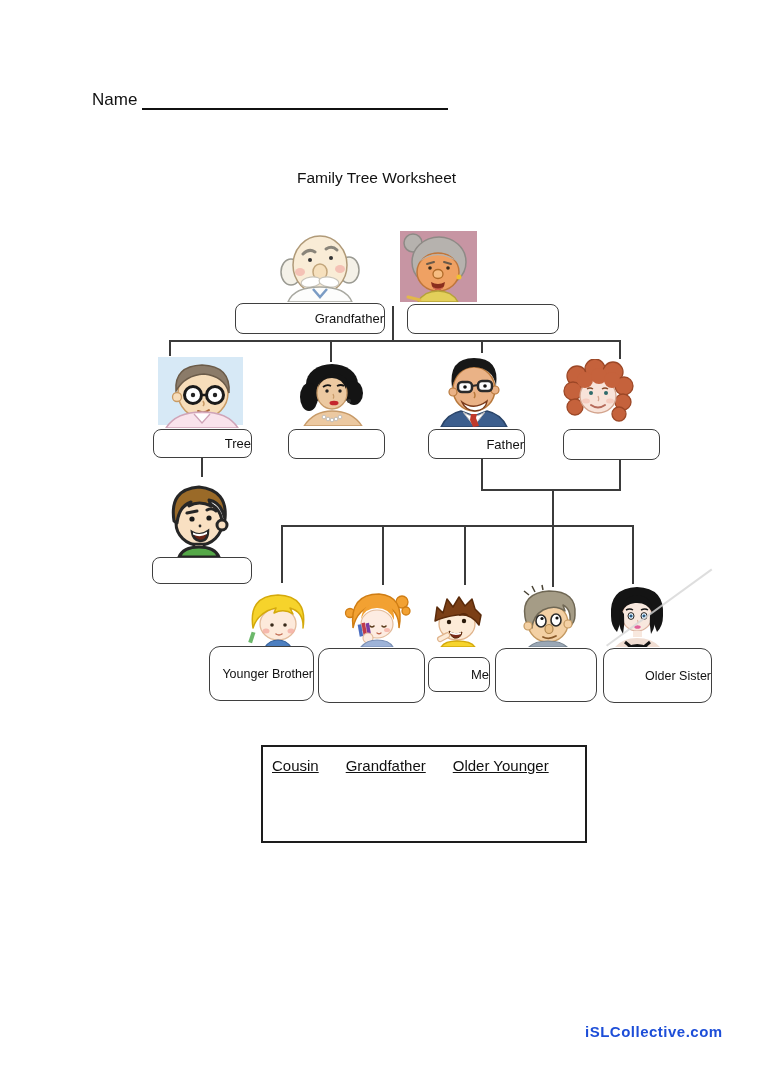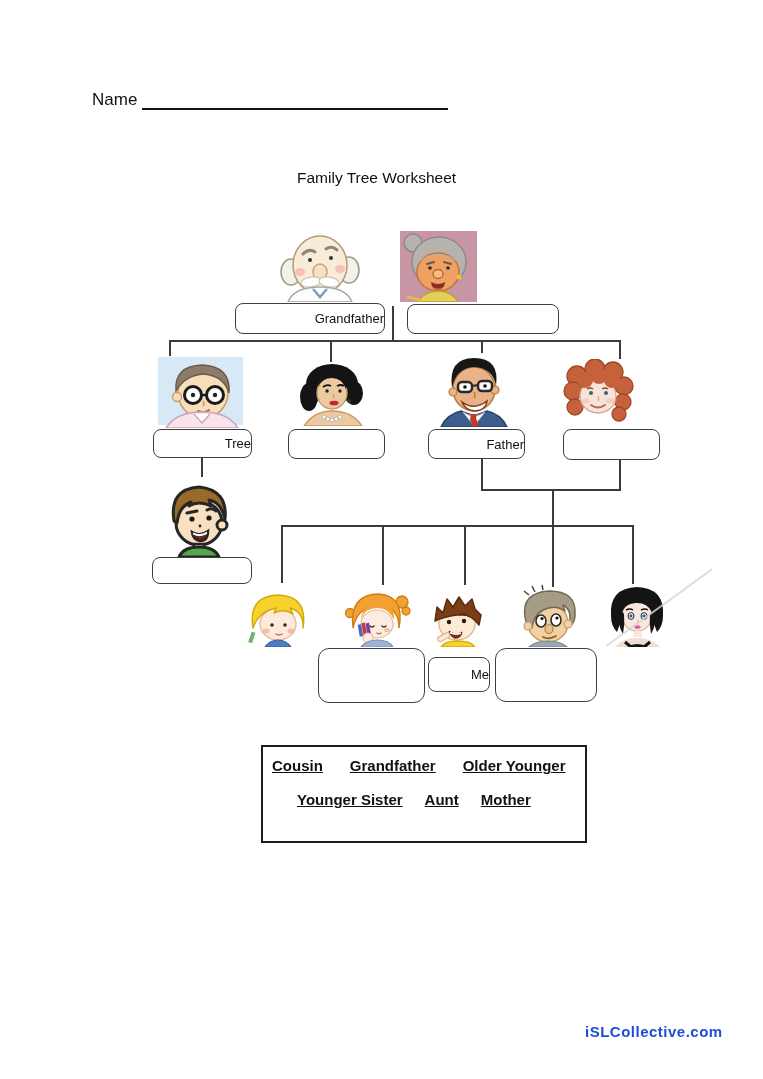--- a/index.html
+++ b/index.html
@@ -15,21 +15,21 @@
   .ln{position:absolute;background:#3b3b3b;}
   
   .tbox{position:absolute;border:1.6px solid #3f3f3f;border-radius:8px;background:#fff;
         display:flex;align-items:center;justify-content:flex-end;font-size:13px;color:#111;}
   .tbox.big{border-radius:11px;font-size:12.5px;}
   
   .img{position:absolute;}
   .img svg{width:100%;height:100%;display:block;}
   
   .wordbank{left:261px;top:745px;width:322px;height:94px;border:2px solid #1d1d1d;background:#fff;}
-  .wb-row{display:flex;font-size:15px;font-weight:700;text-align:center;}
+  .wb-row{display:flex;font-size:15px;font-weight:400;text-align:center;}
   .wb-row span{text-decoration:underline;white-space:nowrap;}
   .wb-row1{margin:10px 0 0 9px;}
   .wb-row1 span{margin-right:27px;}
   .wb-row2{margin:17px 0 0 34px;}
   .wb-row2 span{margin-right:22px;}
   
   .watermark{left:585px;top:1023px;font-size:15px;font-weight:bold;color:#1d4ed8;letter-spacing:0.5px;}
   .diag{left:606px;top:645px;width:130px;height:2px;background:#d6d6d6;transform:rotate(-36deg);
         transform-origin:0 0;opacity:.8;}
 </style>
@@ -316,38 +316,39 @@
     </div>
   <div class="tbox" style="left:428px;top:429px;width:95px;height:28px;">
       <span>Father</span>
     </div>
   <div class="tbox" style="left:563px;top:429px;width:95px;height:29px;">
       <span></span>
     </div>
   <div class="tbox" style="left:152px;top:557px;width:98px;height:25px;">
       <span></span>
     </div>
+  <div class="tbox big" style="left:209px;top:646px;width:103px;height:53px;">
+      <span>Younger Brother</span>
+    </div>
   <div class="tbox big" style="left:318px;top:648px;width:105px;height:53px;">
       <span></span>
     </div>
   <div class="tbox" style="left:428px;top:657px;width:60px;height:33px;">
       <span>Me</span>
     </div>
   <div class="tbox big" style="left:495px;top:648px;width:100px;height:52px;">
       <span></span>
+    </div>
+  <div class="tbox big" style="left:603px;top:648px;width:107px;height:53px;">
+      <span>Older Sister</span>
     </div>
 
   <div class="abs wordbank">
     <div class="wb-row wb-row1">
       <span>Cousin</span>
       <span>Grandfather</span>
       <span>Older Younger</span>
     </div>
-    <div class="wb-row wb-row2">
-      <span>Younger Sister</span>
-      <span>Aunt</span>
-      <span>Mother</span>
-    </div>
   </div>
 
   <div class="abs watermark">iSLCollective.com</div>
 
 </div>
 
 </body></html>

